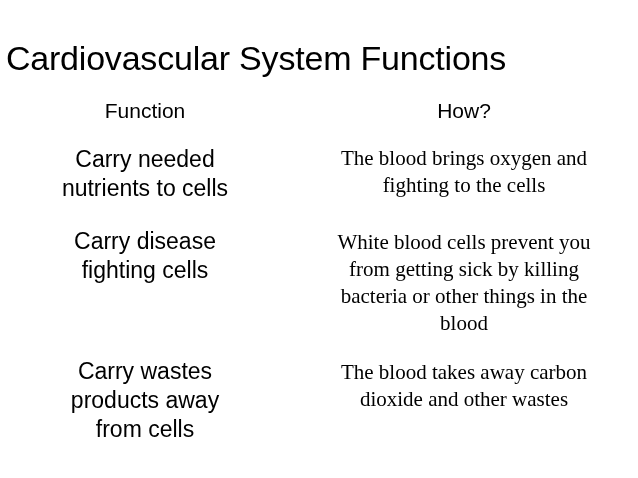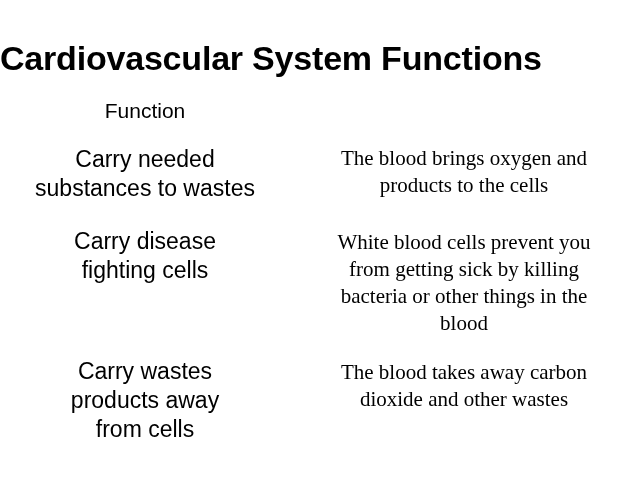--- a/index.html
+++ b/index.html
@@ -23,21 +23,21 @@
   }
 
   .slide-title {
     position: absolute;
     left: 0;
     top: 38px;
     width: 512px;
     text-align: center;
     font-size: 34px;
     line-height: 40px;
-    font-weight: 700;
+    font-weight: 400;
     letter-spacing: -0.2px;
     white-space: nowrap;
   }
 
   .table {
     position: absolute;
     left: 0;
     top: 98px;
     width: 638px;
   }
@@ -96,30 +96,31 @@
 <body>
 
 <div class="slide">
 
   <div class="slide-title">Cardiovascular System Functions</div>
 
   <div class="table">
 
     <div class="row header-row">
       <div class="col-function header-cell">Function</div>
+      <div class="col-how header-cell">How?</div>
     </div>
 
     <div class="row body-row row-1">
       <div class="col-function">
         <span class="cell-line">Carry needed</span>
-        <span class="cell-line">substances to wastes</span>
+        <span class="cell-line">nutrients to cells</span>
       </div>
       <div class="col-how">
         <span class="cell-line">The blood brings oxygen and</span>
-        <span class="cell-line">products to the cells</span>
+        <span class="cell-line">fighting to the cells</span>
       </div>
     </div>
 
     <div class="row body-row row-3">
       <div class="col-function">
         <span class="cell-line">Carry disease</span>
         <span class="cell-line">fighting cells</span>
       </div>
       <div class="col-how">
         <span class="cell-line">White blood cells prevent you</span>

